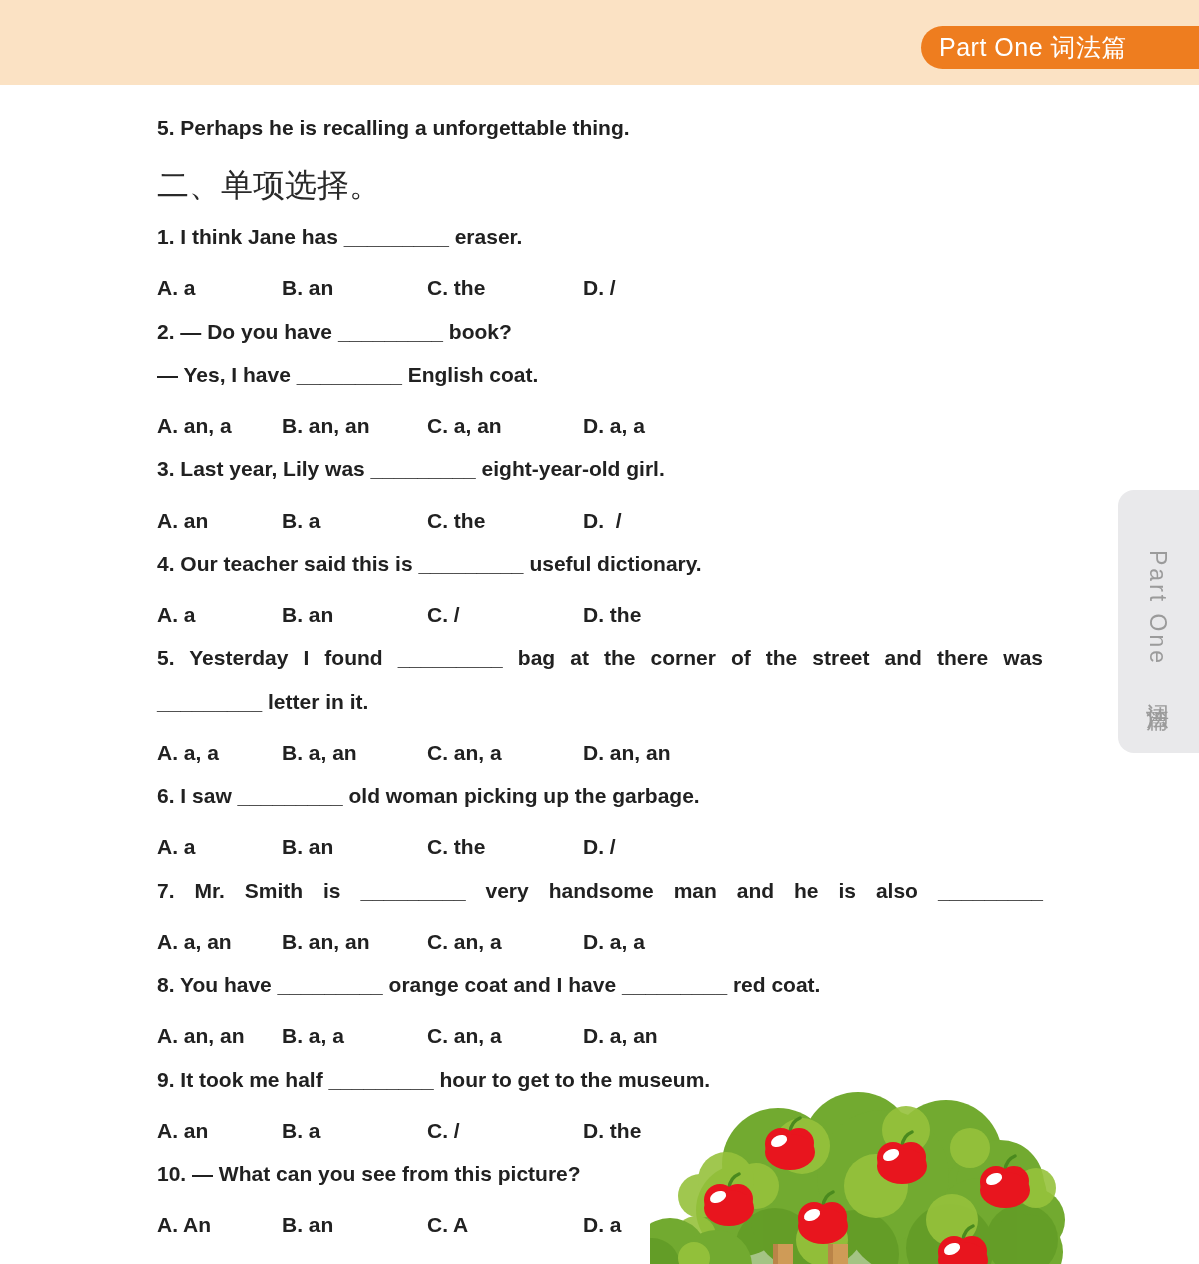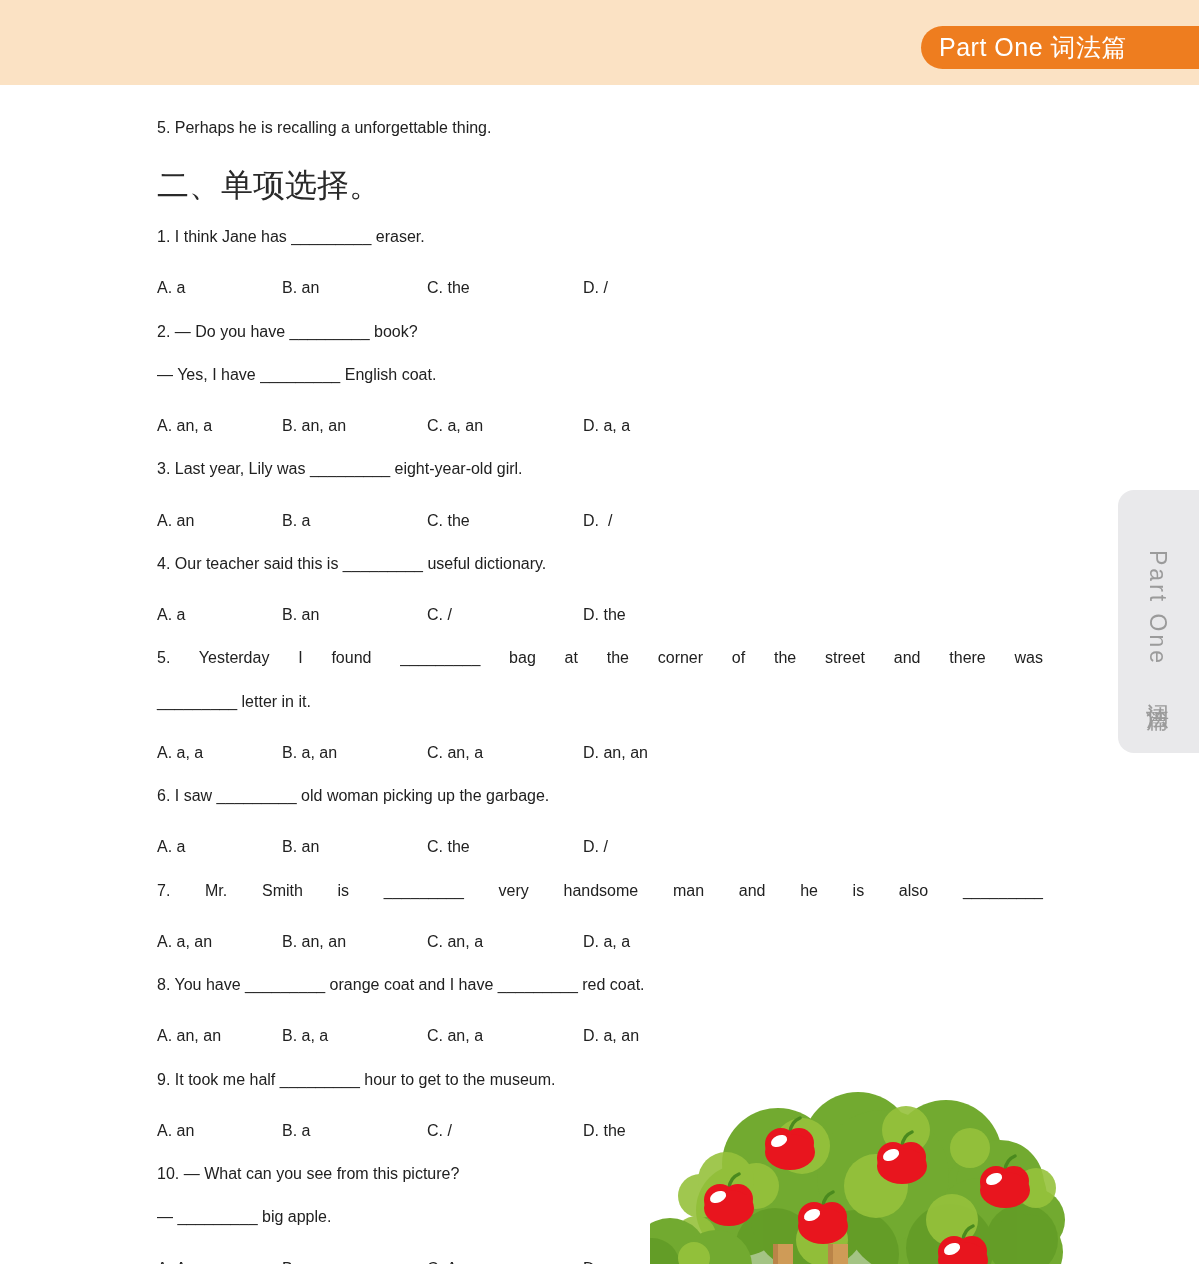--- a/index.html
+++ b/index.html
@@ -26,21 +26,21 @@
   
   .side-tab{
     position:absolute;left:1118px;top:490px;right:0;height:263px;
     background:var(--tabbg);border-radius:16px 0 0 16px;
     display:flex;align-items:center;justify-content:center;
   }
   .side-tab span{
     writing-mode:vertical-rl;text-orientation:mixed;
     color:var(--tabink);font-size:23px;letter-spacing:3px;white-space:pre;
   }
-  .line{font-size:16px;line-height:43.25px;white-space:pre-wrap;}
+  .line{font-size:21px;line-height:43.25px;white-space:pre-wrap;font-weight:bold;}
   .intro{position:absolute;left:157px;top:106px;width:886px;}
   .heading{
     position:absolute;left:157px;top:165px;width:886px;
     font-family:"Liberation Serif","DejaVu Serif",serif;
     font-size:32px;line-height:40px;color:#2a2a2a;
   }
   .questions{position:absolute;left:157px;top:215px;width:886px;}
   .justify{text-align:justify;text-align-last:justify;}
   .options-row{display:grid;grid-template-columns:125px 145px 156px auto;}
   .opt-cell{white-space:pre;margin-top:8px;}
@@ -73,21 +73,20 @@
     <div class="line options-row"><div class="opt-cell">A. a, a</div><div class="opt-cell">B. a, an</div><div class="opt-cell">C. an, a</div><div class="opt-cell">D. an, an</div></div>
     <div class="line">6. I saw _________ old woman picking up the garbage.</div>
     <div class="line options-row"><div class="opt-cell">A. a</div><div class="opt-cell">B. an</div><div class="opt-cell">C. the</div><div class="opt-cell">D. /</div></div>
     <div class="line justify">7. Mr. Smith is _________ very handsome man and he is also _________</div>
     <div class="line options-row"><div class="opt-cell">A. a, an</div><div class="opt-cell">B. an, an</div><div class="opt-cell">C. an, a</div><div class="opt-cell">D. a, a</div></div>
     <div class="line">8. You have _________ orange coat and I have _________ red coat.</div>
     <div class="line options-row"><div class="opt-cell">A. an, an</div><div class="opt-cell">B. a, a</div><div class="opt-cell">C. an, a</div><div class="opt-cell">D. a, an</div></div>
     <div class="line">9. It took me half _________ hour to get to the museum.</div>
     <div class="line options-row"><div class="opt-cell">A. an</div><div class="opt-cell">B. a</div><div class="opt-cell">C. /</div><div class="opt-cell">D. the</div></div>
     <div class="line">10. — What can you see from this picture?</div>
-    <div class="line">— _________ big apple.</div>
     <div class="line options-row"><div class="opt-cell">A. An</div><div class="opt-cell">B. an</div><div class="opt-cell">C. A</div><div class="opt-cell">D. a</div></div>
   </div>
 
 <div class="side-tab">
   <span>Part One  词法篇</span>
 </div>
 
 <svg class="tree" viewBox="0 0 549 180" xmlns="http://www.w3.org/2000/svg" aria-hidden="true">
 
   <g fill="var(--canopy)">

